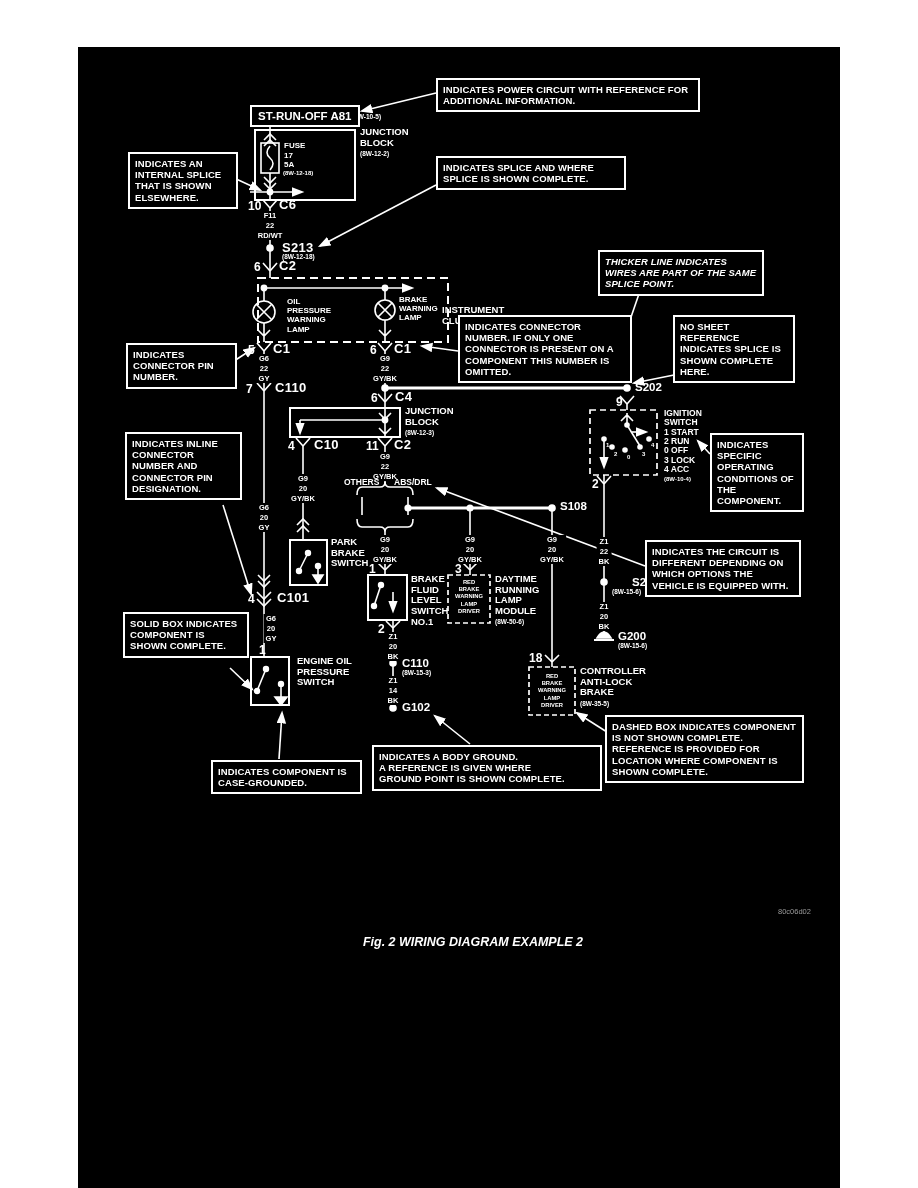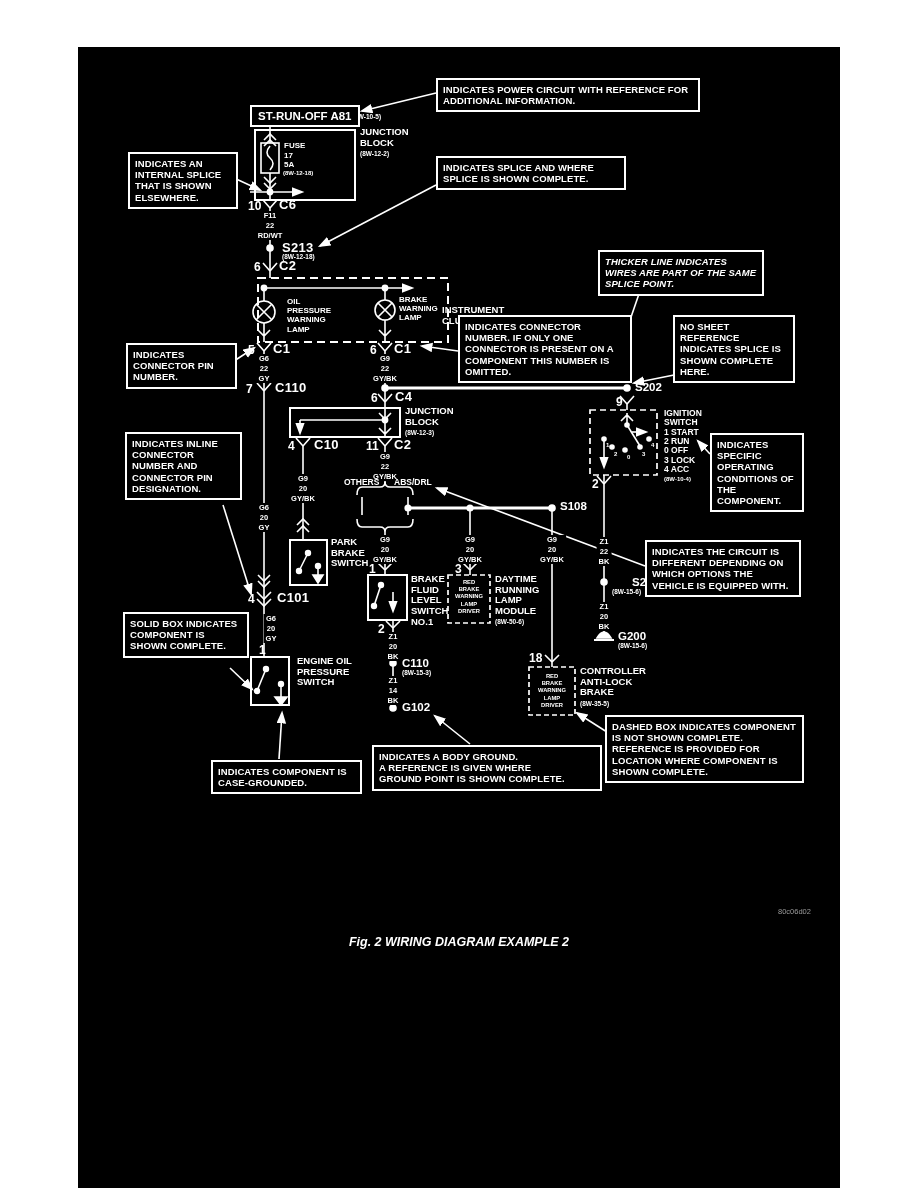--- a/index.html
+++ b/index.html
@@ -17,21 +17,21 @@
         background:#000;padding:0 2px;}
   .comp{font-size:9.5px;line-height:1.13;}
   .ref{position:absolute;color:#fff;font-weight:bold;font-size:6.5px;white-space:pre-line;z-index:4;}
   .tiny{font-size:5.8px;line-height:1.25;text-align:center;}
   .posn{font-size:6px;}
   .pbox{position:absolute;background:#000;border:2px solid #fff;color:#fff;
         font-weight:bold;font-size:11.5px;padding:3px 6px;z-index:5;}
   .note{position:absolute;color:#fff;font-weight:bold;font-style:italic;font-size:12.5px;z-index:4;}
   .code{position:absolute;color:#9a9a9a;font-size:7.5px;z-index:4;}
   .caption{position:absolute;left:0;width:100%;text-align:center;color:#fff;
-           font-weight:bold;font-style:italic;font-size:12.5px;z-index:4;}
+           font-weight:bold;font-style:italic;font-size:12.5px;z-index:4;padding-left:14px;}
 </style>
 </head>
 <body>
 
 <div class="page">
 <div class="canvas">
 
 <svg width="762" height="925" viewBox="0 0 762 925">
   <defs>
     <marker id="ah" markerWidth="9" markerHeight="8" refX="6.5" refY="3" orient="auto">

